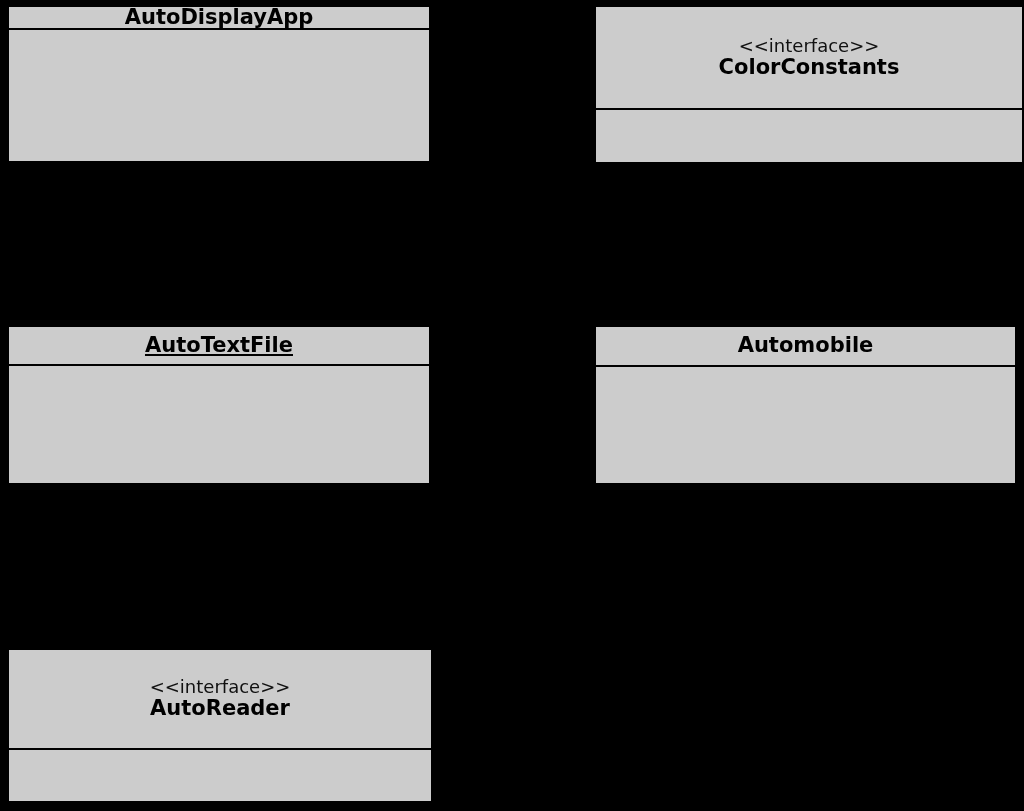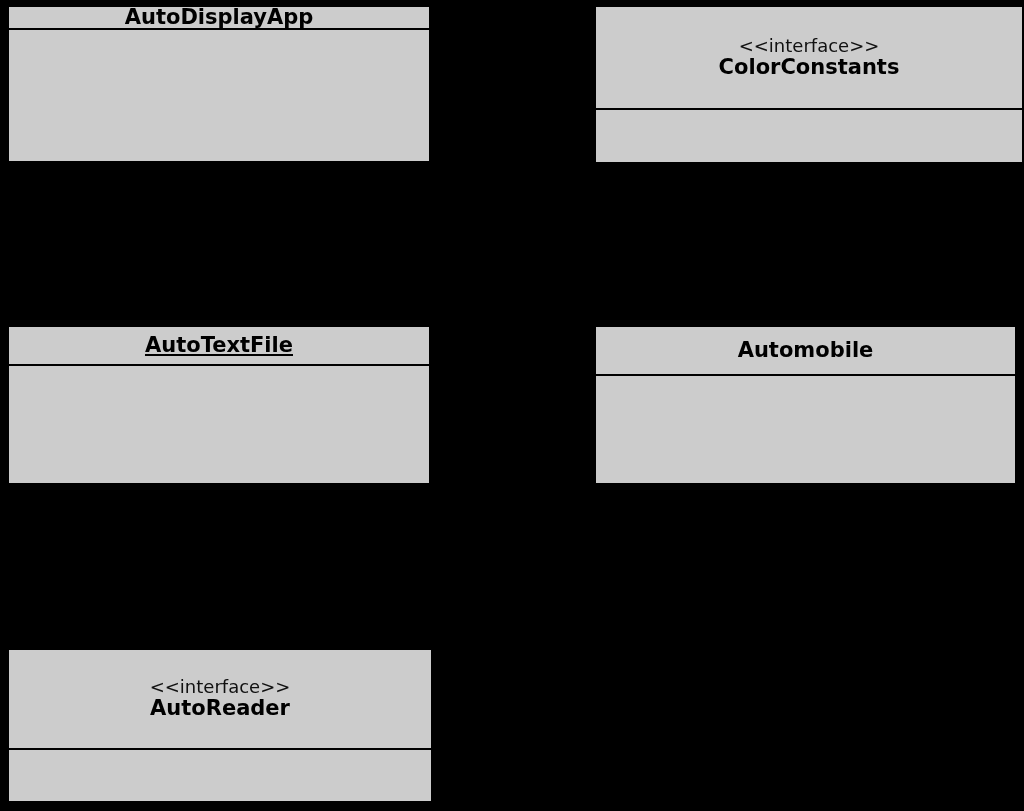--- a/index.html
+++ b/index.html
@@ -106,21 +106,21 @@
   <div class="uml-class" style="left:7px; top:325px; width:424px; height:160px;">
     <div class="uml-header" style="height:39px;text-decoration:underline;">
       <span class="uml-name">AutoTextFile</span>
     </div>
     <div class="uml-attributes">
       <span class="compartment-text"></span>
     </div>
   </div>
 
   <div class="uml-class" style="left:594px; top:325px; width:423px; height:160px;">
-    <div class="uml-header" style="height:49px;text-align:center;">
+    <div class="uml-header" style="height:40px;text-align:center;">
       <span class="uml-name">Automobile</span>
     </div>
     <div class="uml-attributes">
       <span class="compartment-text"></span>
     </div>
   </div>
 
   <div class="uml-class" style="left:7px; top:648px; width:426px; height:155px;">
     <div class="uml-header" style="height:100px;">
       <span class="uml-stereotype">&lt;&lt;interface&gt;&gt;</span>

